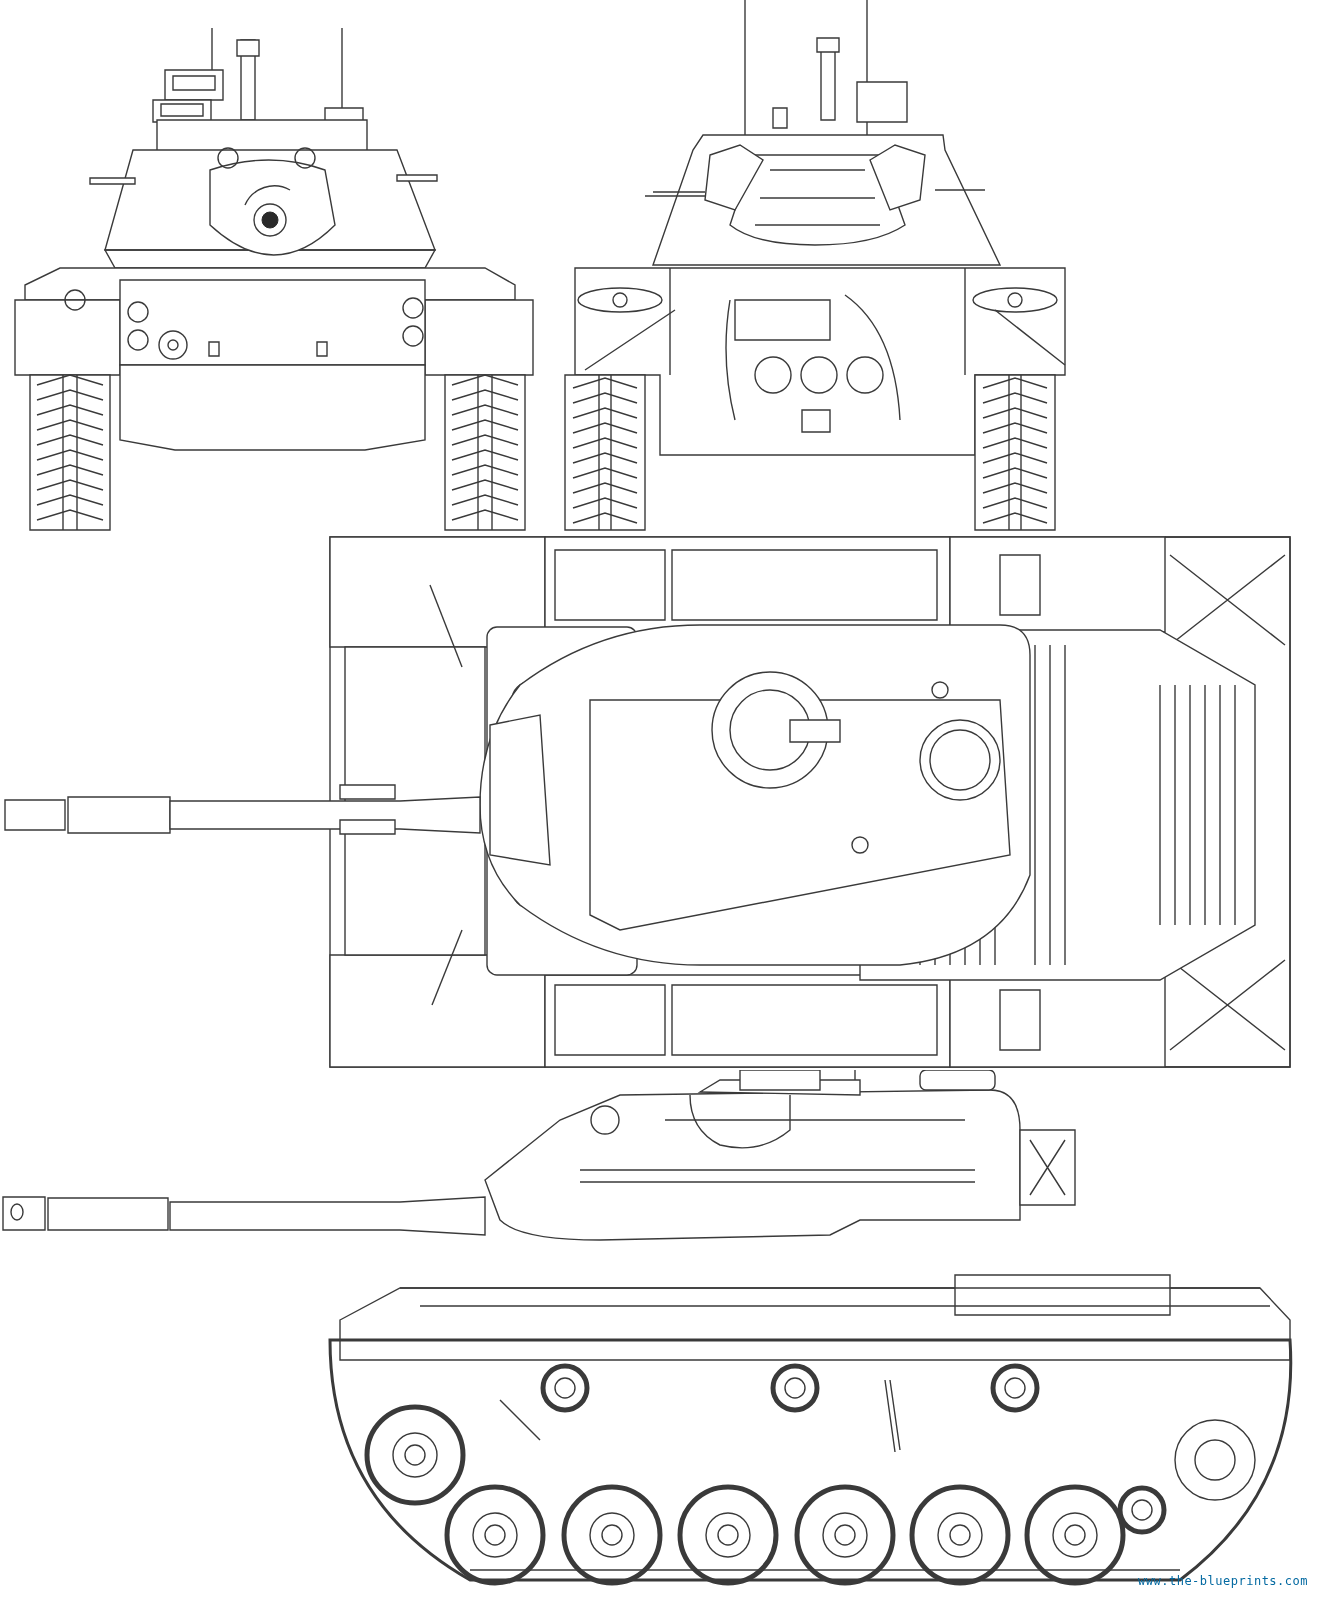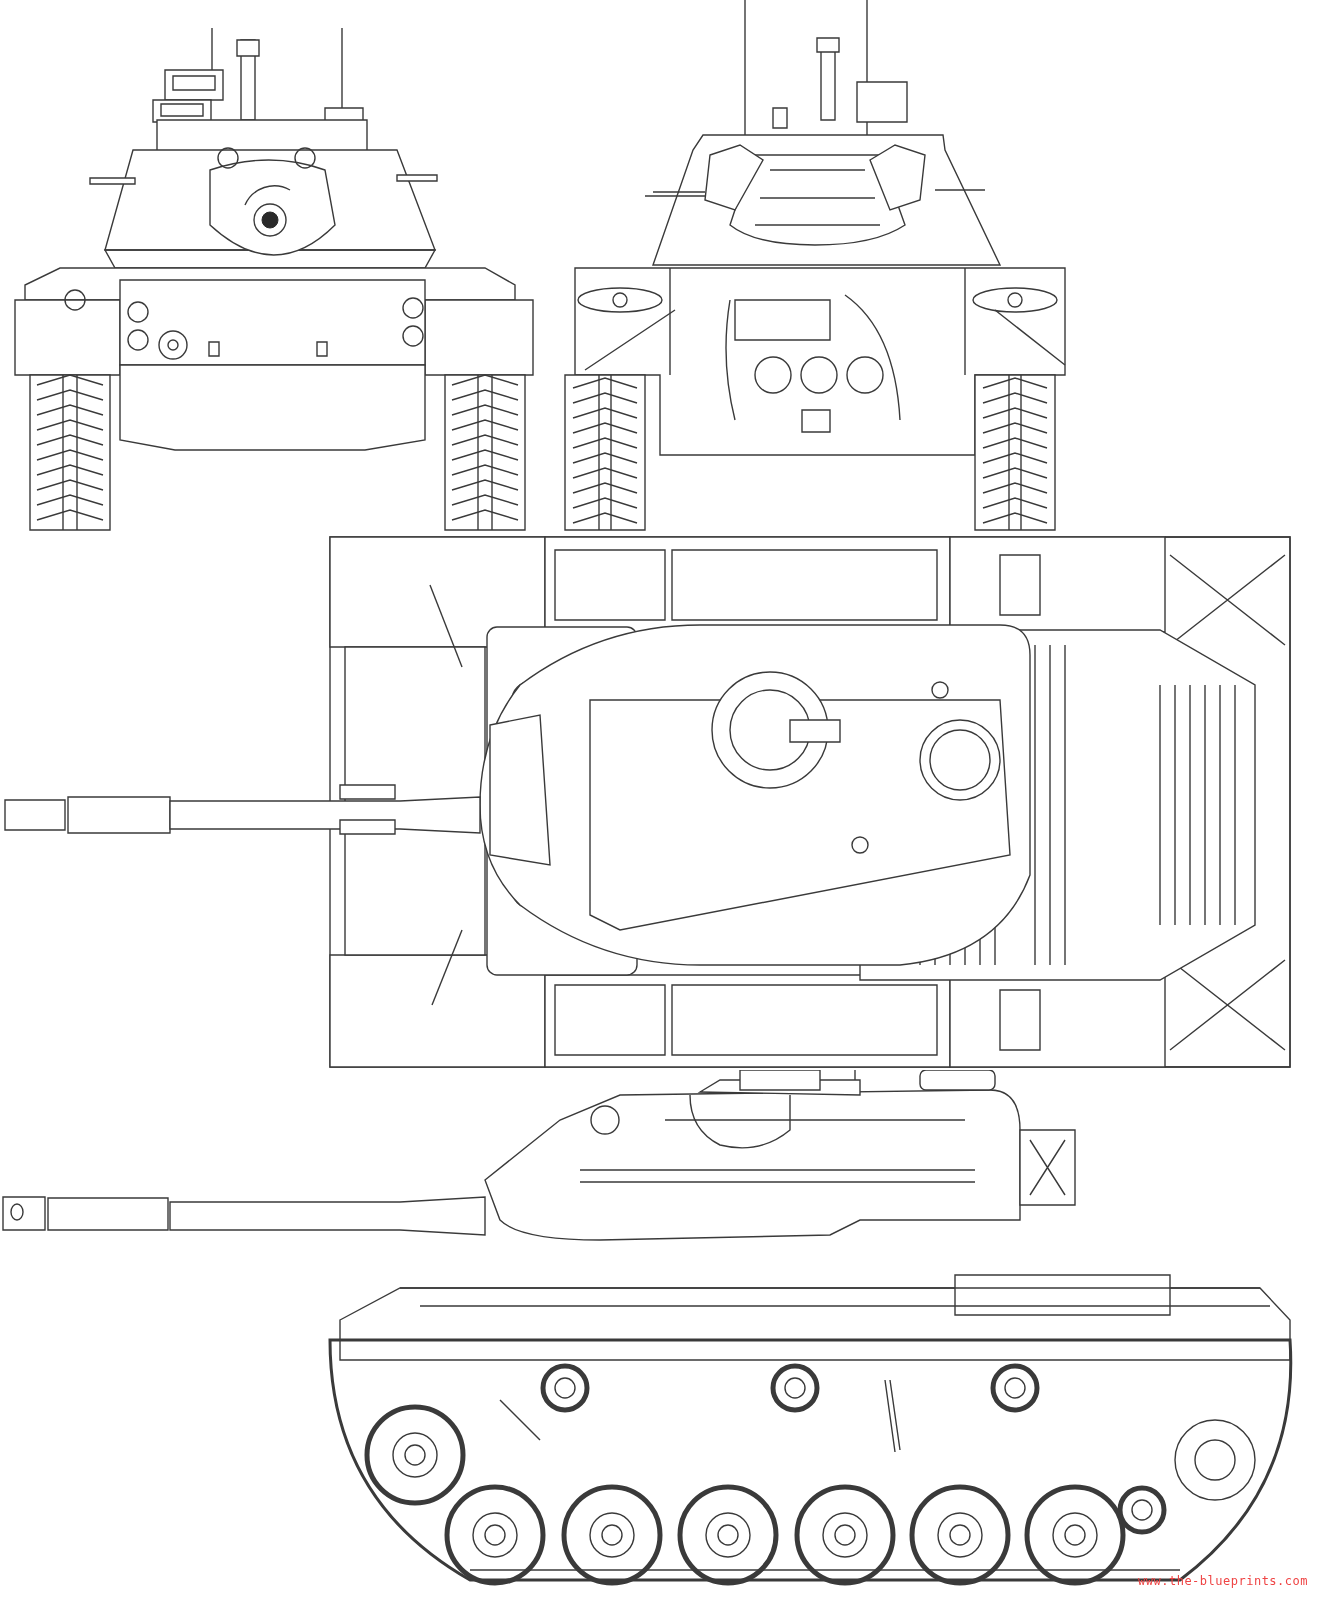--- a/index.html
+++ b/index.html
@@ -4,21 +4,21 @@
   <style>
     html, body { margin: 0; padding: 0; background: #ffffff; }
     body { width: 1318px; height: 1600px; position: relative; overflow: hidden; font-family: "DejaVu Sans", sans-serif; }
     .view { position: absolute; }
     svg { display: block; }
     svg * { vector-effect: non-scaling-stroke; }
     .ln { fill: none; stroke: #3a3a3a; stroke-width: 1.4; }
     .lnf { fill: #ffffff; stroke: #3a3a3a; stroke-width: 1.4; }
     .thick { fill: none; stroke: #3a3a3a; stroke-width: 5; }
     .dark { fill: #2a2a2a; stroke: #2a2a2a; }
-    .watermark { position: absolute; right: 10px; bottom: 12px; font-family: "DejaVu Sans Mono", monospace; font-size: 12px; color: #ef4444; letter-spacing: 0.5px; }
+    .watermark { position: absolute; right: 10px; bottom: 12px; font-family: "DejaVu Sans Mono", monospace; font-size: 12px; color: #0369a1; letter-spacing: 0.5px; }
   </style>
 </head>
 <body>
 
 <div class="view" style="left:5px; top:0; width:540px; height:535px;">
   <svg width="540" height="535" viewBox="0 0 540 535">
 
     <line class="ln" x1="207" y1="28" x2="207" y2="100"></line>
     <line class="ln" x1="337" y1="28" x2="337" y2="108"></line>
 

